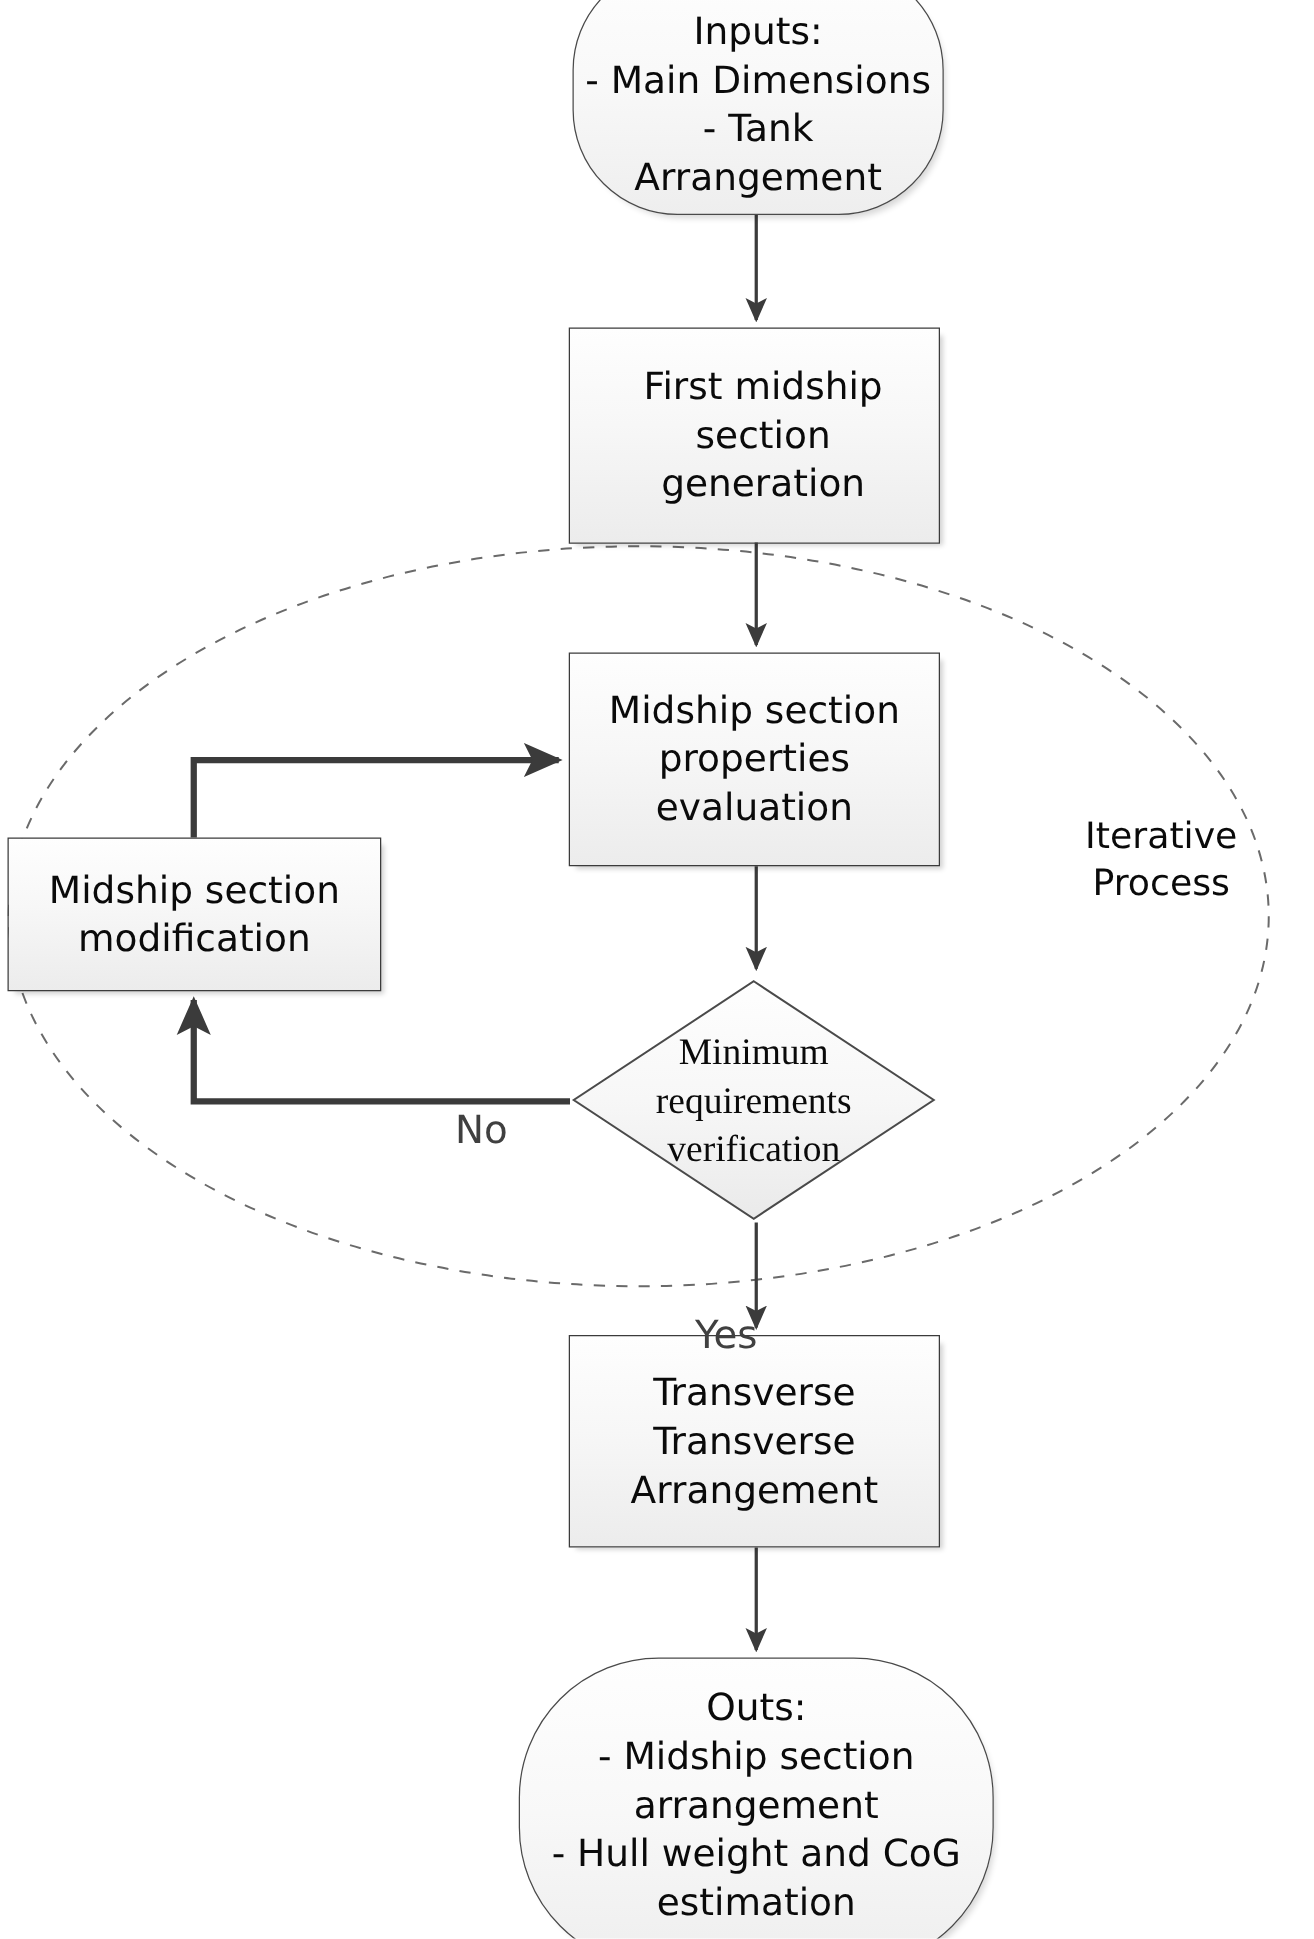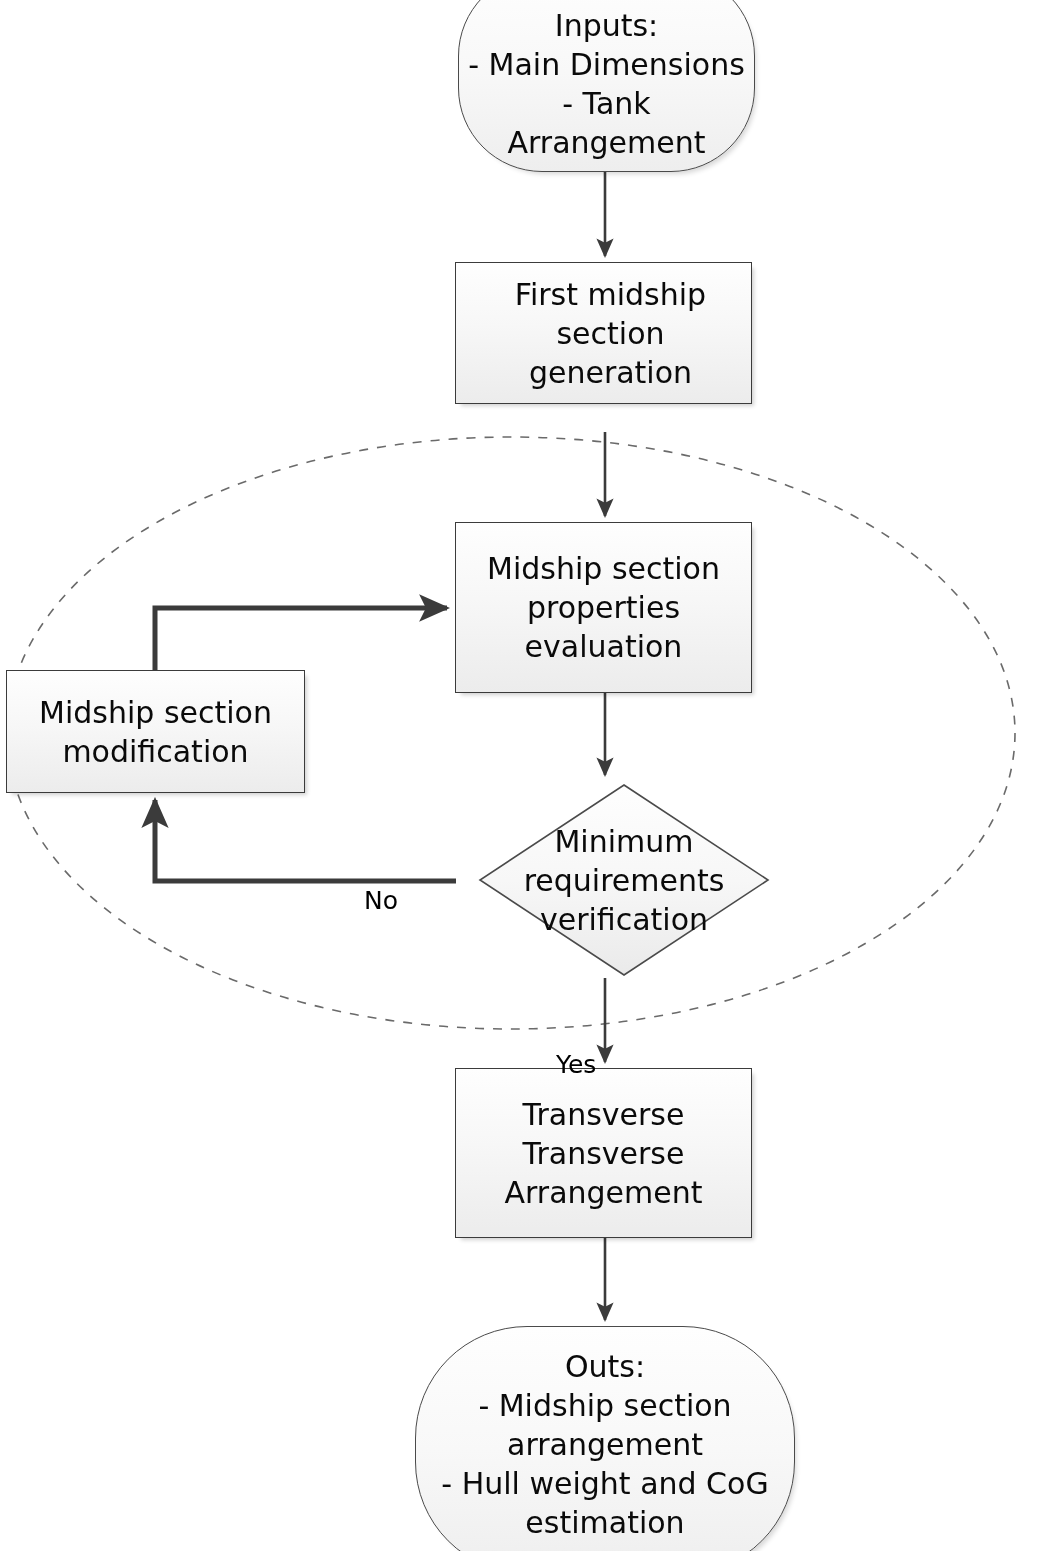--- a/index.html
+++ b/index.html
@@ -70,22 +70,22 @@
     align-items: center;
     justify-content: center;
     text-align: center;
     font-size: 30px;
     color: #0a0a0a;
     line-height: 1.30;
     white-space: pre-line;
   }
   .edge-label {
     position: absolute;
-    font-size: 25px;
-    color: #000000;
+    font-size: 31px;
+    color: #404040;
     z-index: 4;
     white-space: nowrap;
     text-align: right;
   }
   .region-label {
     position: absolute;
     font-size: 29px;
     color: #0a0a0a;
     text-align: center;
     line-height: 1.30;
@@ -129,36 +129,36 @@
 
     <path d="M 605 1238 L 605 1320" fill="none" stroke="#3b3b3b" stroke-width="2.6" marker-end="url(#arrowThin)"></path>
   </svg>
 
   <div class="node terminal" style="left:458px; top:-28px; width:297px; height:200px; border-radius:84px;">
     <span style="padding:0 8px; transform:translateY(12px);">Inputs:
 - Main Dimensions
 - Tank Arrangement</span>
   </div>
 
-  <div class="node proc" style="left:455px; top:262px; width:297px; height:142px;padding-left:14px;">
+  <div class="node proc" style="left:455px; top:262px; width:297px; height:173px;padding-left:14px;">
     <span>First midship section
 generation</span>
   </div>
 
   <div class="node proc" style="left:455px; top:522px; width:297px; height:171px;">
     <span>Midship section
 properties evaluation</span>
   </div>
 
   <div class="node proc" style="left:6px; top:670px; width:299px; height:123px;">
     <span>Midship section
 modification</span>
   </div>
 
-  <div class="decision-wrap" style="left:476px; top:781px; width:296px; height:198px;">
+  <div class="decision-wrap" style="left:455px; top:781px; width:296px; height:198px;font-family:Liberation Serif, serif;">
     <svg class="decision-shape" viewBox="0 0 296 198" xmlns="http://www.w3.org/2000/svg" preserveAspectRatio="none">
       <polygon points="148,4 292,99 148,194 4,99" fill="url(#nodeGrad)" stroke="#4a4a4a" stroke-width="1.6"></polygon>
     </svg>
     <div class="decision-label">Minimum
 requirements
 verification</div>
   </div>
 
   <div class="node proc" style="left:455px; top:1068px; width:297px; height:170px;">
     <span>Transverse Transverse
@@ -170,14 +170,16 @@
 - Midship section
 arrangement
 - Hull weight and CoG
 estimation</span>
   </div>
 
   <div class="edge-label" style="left:364px; top:886px;">No</div>
 
   <div class="edge-label" style="left:556px; top:1030px;margin-top:20px;">Yes</div>
 
+  <div class="region-label" style="left:846px; top:650px; width:166px;">Iterative
+Process</div>
 
 </div>
 
 </body></html>

